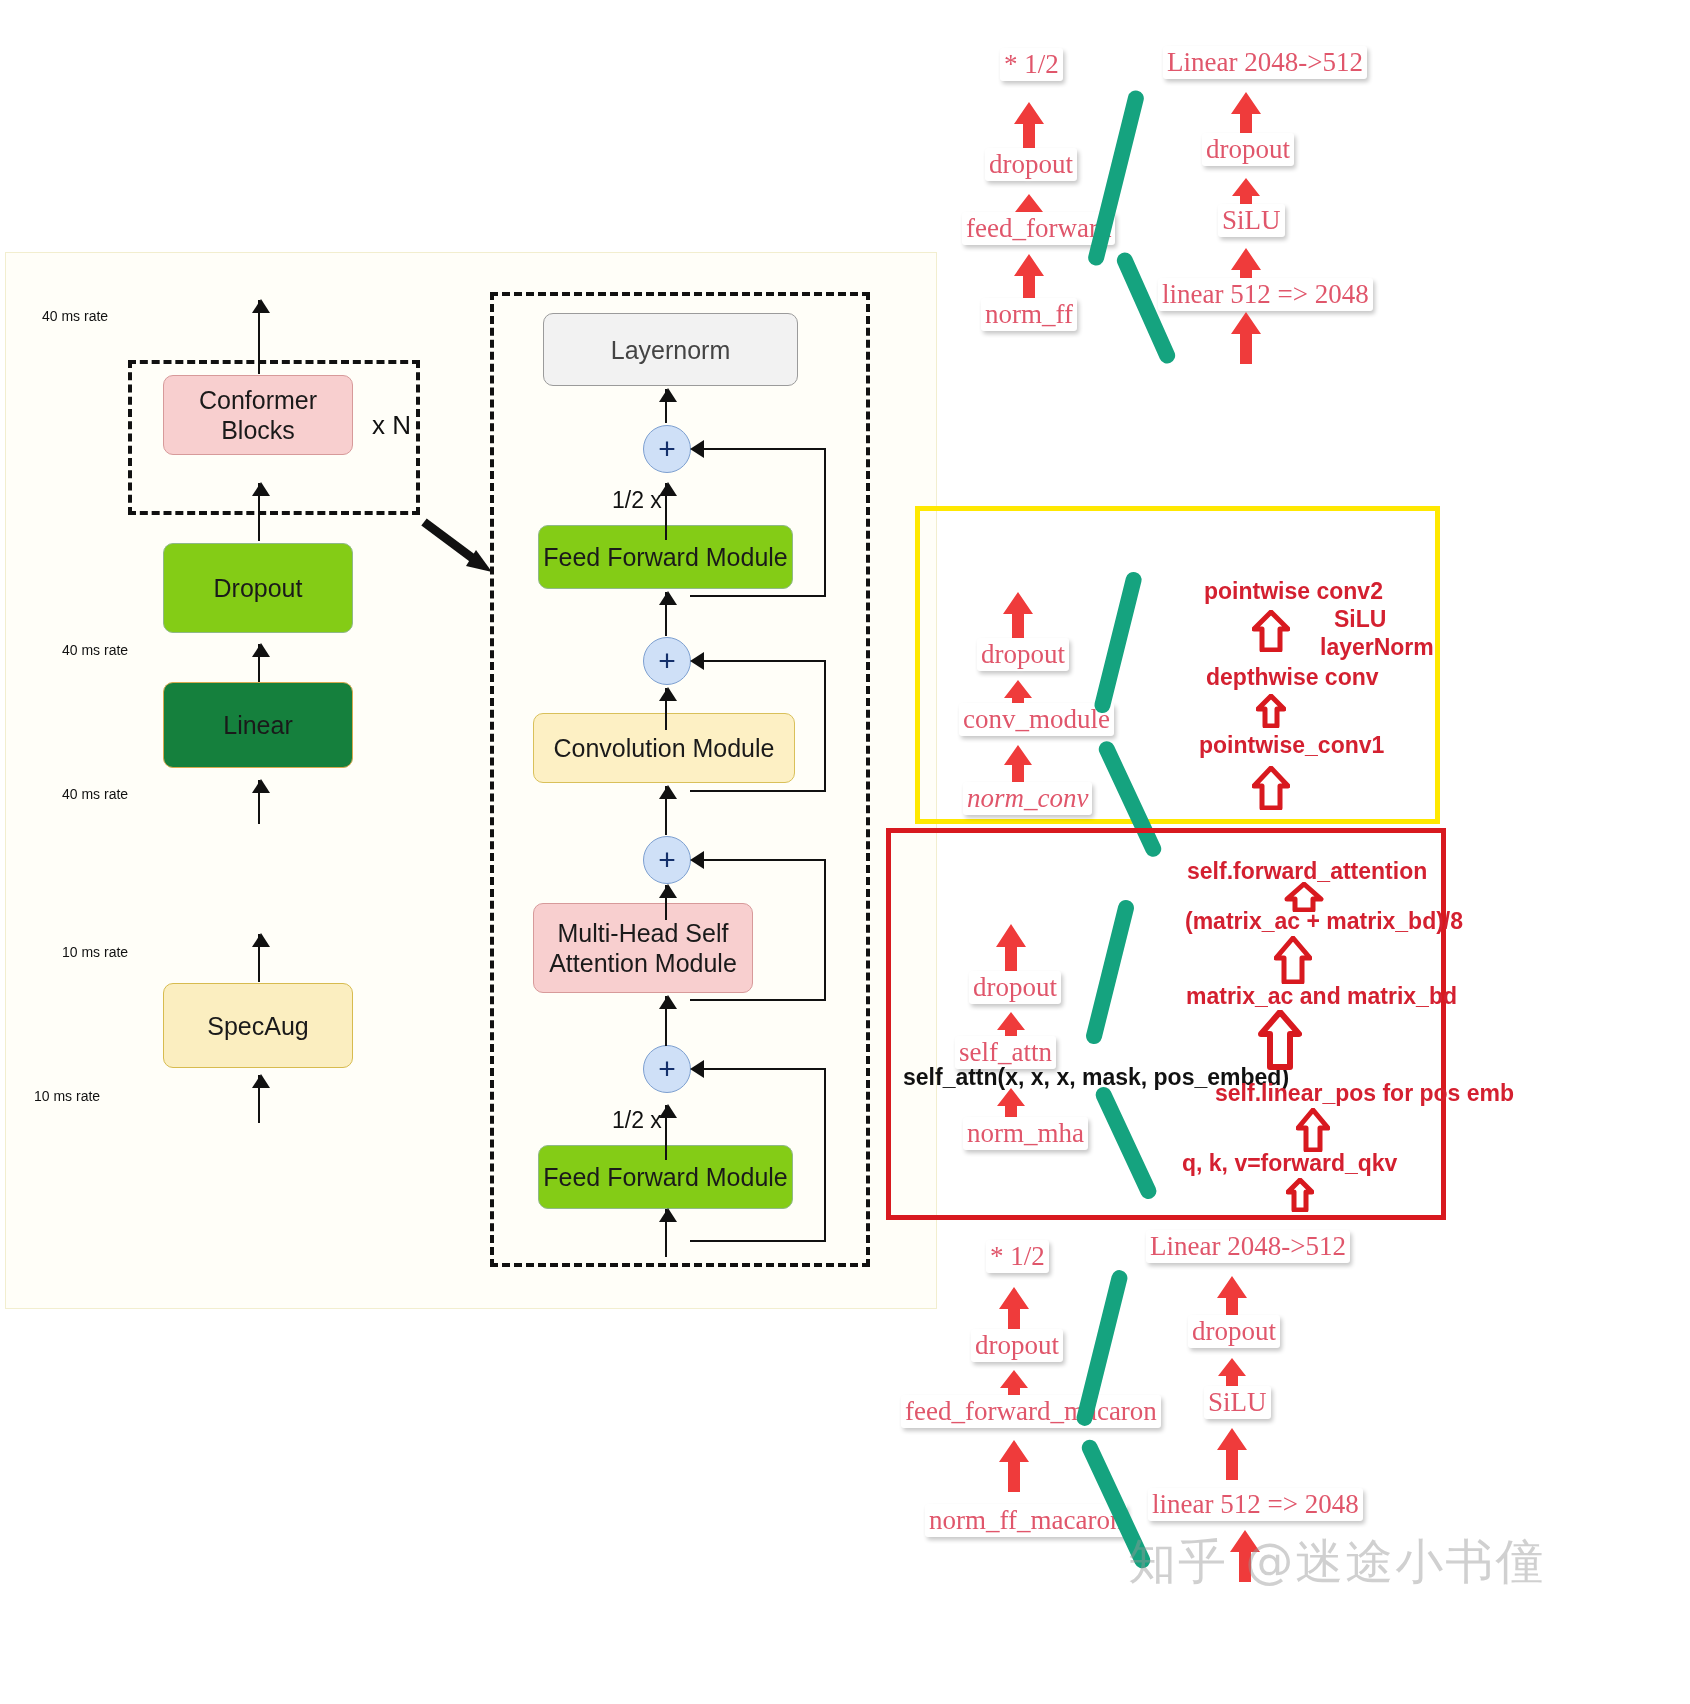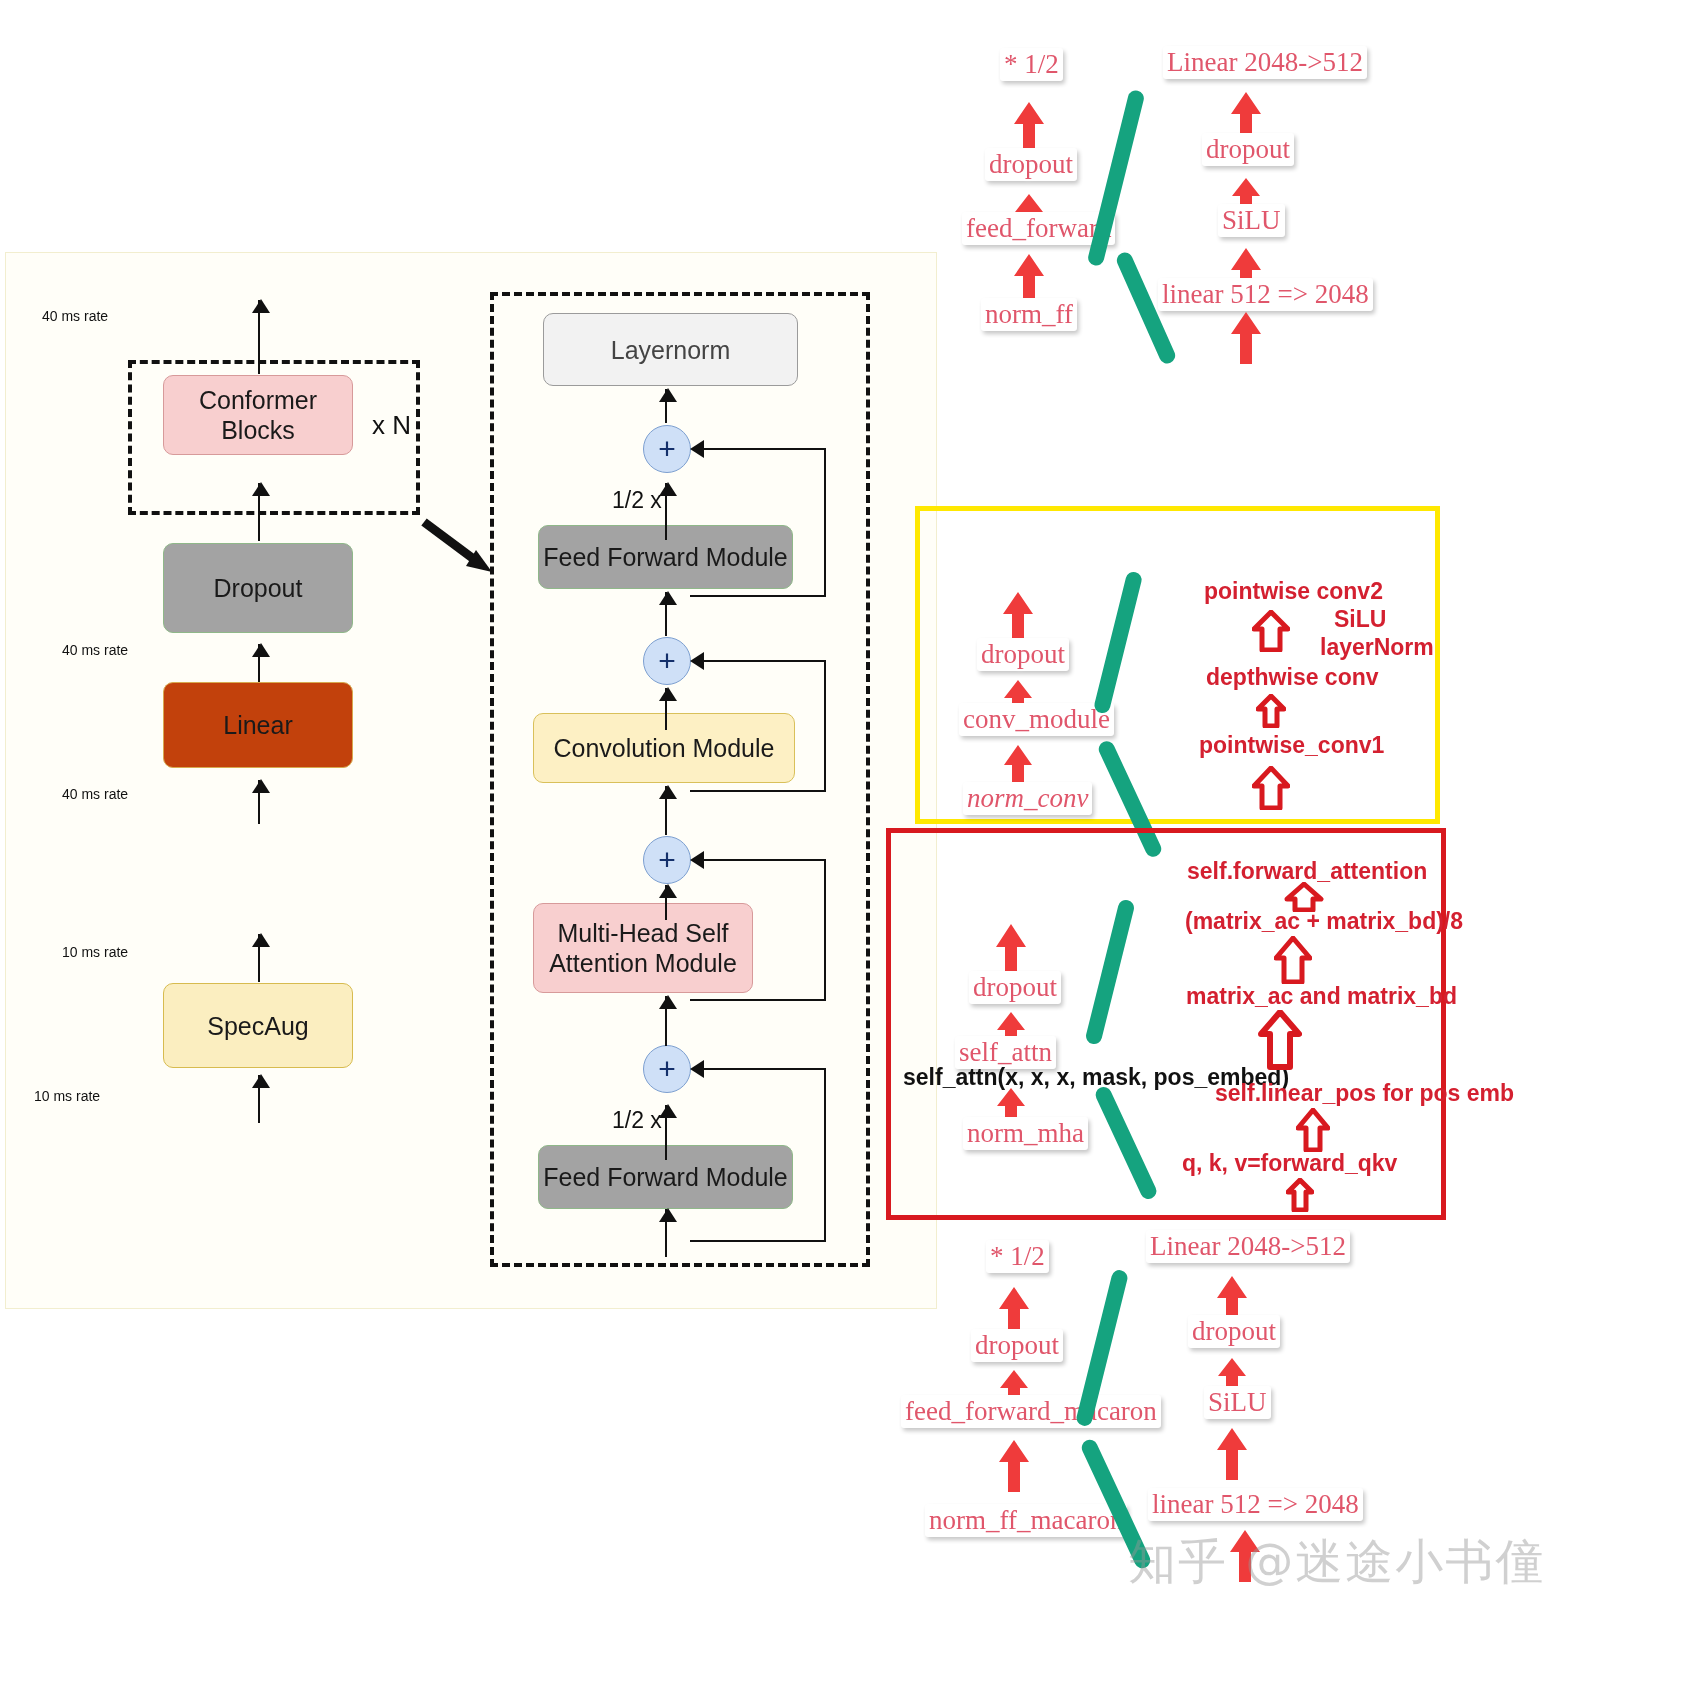--- a/index.html
+++ b/index.html
@@ -8,22 +8,22 @@
   .stage{position:absolute;left:0;top:0;width:1690px;height:1704px;}
 
   
   .left-panel{position:absolute;left:5px;top:252px;width:930px;height:1055px;
               border:1px solid #f2eecf;background:#fffef8;}
 
   .node{position:absolute;border-radius:10px;display:flex;align-items:center;
         justify-content:center;text-align:center;font-size:25px;color:#1a1a1a;
         line-height:1.2;box-sizing:border-box;}
   .n-pink{background:#f8cfcf;border:1.5px solid #d79a9a;}
-  .n-green{background:#a3a3a3;border:1.5px solid #8fb889;}
-  .n-orange{background:#c2410c;border:1.5px solid #d7a94f;}
+  .n-green{background:#84cc16;border:1.5px solid #8fb889;}
+  .n-orange{background:#15803d;border:1.5px solid #d7a94f;}
   .n-purple{background:#ddd0ea;border:1.5px solid #a88cc0;}
   .n-yellow{background:#fbeec0;border:1.5px solid #d7bb4f;}
   .n-yellow2{background:#fdf0c4;border:1.5px solid #d9c05a;}
   .n-gray{background:#f2f2f2;border:1.5px solid #9b9b9b;color:#444;}
 
   .dash-box{position:absolute;border:4px dashed #111;box-sizing:border-box;}
   .rate-label{position:absolute;font-size:14px;color:#111;white-space:nowrap;text-align:right;}
   .xn-label{position:absolute;font-size:26px;color:#111;}
   .half-label{position:absolute;font-size:23px;color:#111;}
 

